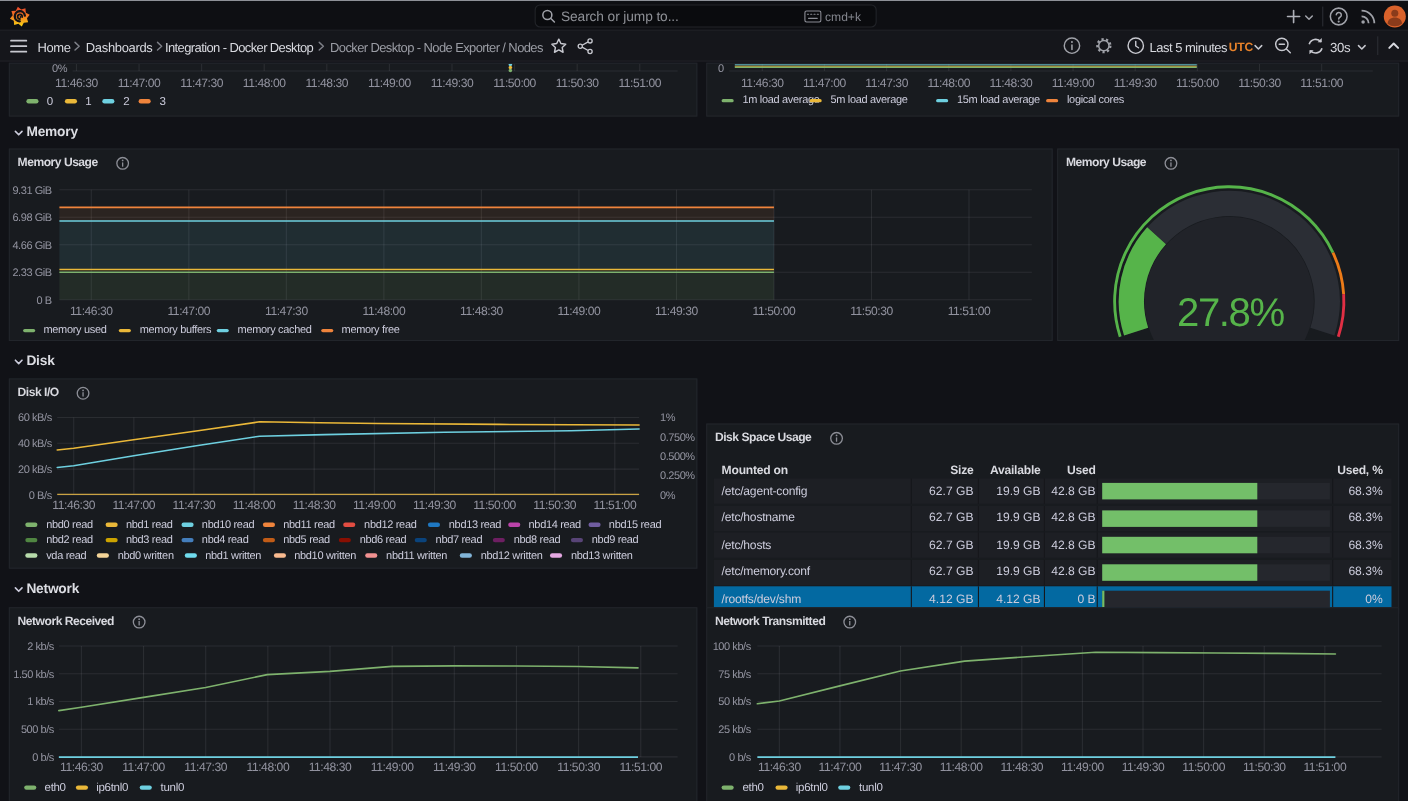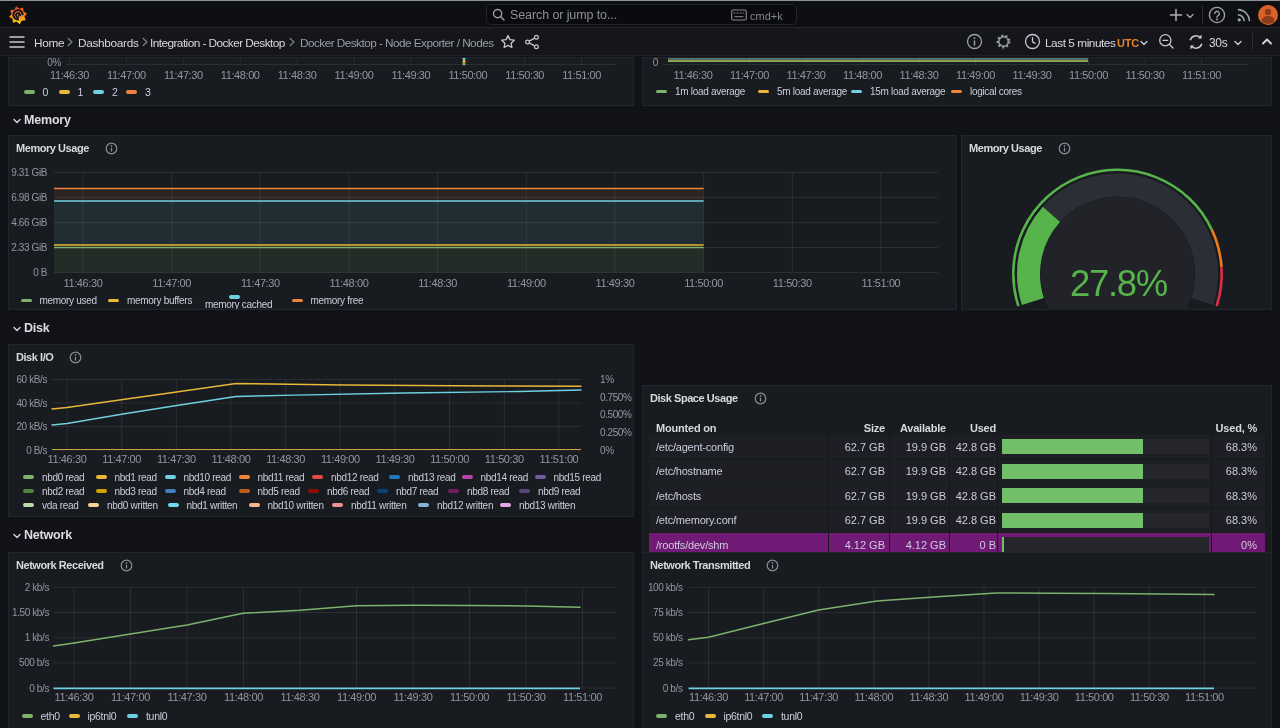--- a/index.html
+++ b/index.html
@@ -188,21 +188,21 @@
       <text x="332.5" y="21" text-anchor="middle" font-size="11" fill="rgba(204,204,220,0.68)" letter-spacing="-0.4">11:49:00</text>
       <text x="389.0" y="21" text-anchor="middle" font-size="11" fill="rgba(204,204,220,0.68)" letter-spacing="-0.4">11:49:30</text>
       <text x="445.5" y="21" text-anchor="middle" font-size="11" fill="rgba(204,204,220,0.68)" letter-spacing="-0.4">11:50:00</text>
       <text x="502.0" y="21" text-anchor="middle" font-size="11" fill="rgba(204,204,220,0.68)" letter-spacing="-0.4">11:50:30</text>
       <text x="558.5" y="21" text-anchor="middle" font-size="11" fill="rgba(204,204,220,0.68)" letter-spacing="-0.4">11:51:00</text>
     </svg>
     <div style="position:absolute;left:13px;top:28px;display:flex;align-items:center;">
       <span style="width:11px;height:3.5px;border-radius:2px;background:#7EB26D;display:inline-block;"></span>
       <span style="margin-left:8px;font-size:10px;color:#ccccdc;letter-spacing:-0.3px;white-space:nowrap;">1m load average</span>
     </div>
-    <div style="position:absolute;left:115px;top:28px;display:flex;align-items:center;">
+    <div style="position:absolute;left:93px;top:28px;display:flex;align-items:center;">
       <span style="width:11px;height:3.5px;border-radius:2px;background:#EAB839;display:inline-block;"></span>
       <span style="margin-left:8px;font-size:10px;color:#ccccdc;letter-spacing:-0.3px;white-space:nowrap;">5m load average</span>
     </div>
     <div style="position:absolute;left:208px;top:28px;display:flex;align-items:center;">
       <span style="width:11px;height:3.5px;border-radius:2px;background:#6ED0E0;display:inline-block;"></span>
       <span style="margin-left:8px;font-size:10px;color:#ccccdc;letter-spacing:-0.3px;white-space:nowrap;">15m load average</span>
     </div>
     <div style="position:absolute;left:308px;top:28px;display:flex;align-items:center;">
       <span style="width:11px;height:3.5px;border-radius:2px;background:#EF843C;display:inline-block;"></span>
       <span style="margin-left:8px;font-size:10px;color:#ccccdc;letter-spacing:-0.3px;white-space:nowrap;">logical cores</span>
@@ -261,21 +261,21 @@
       <text x="871.9399999999999" y="150.5" text-anchor="middle" font-size="11" fill="rgba(204,204,220,0.68)" letter-spacing="-0.4">11:51:00</text>
     </svg>
     <div style="position:absolute;left:11.5px;top:159px;display:flex;align-items:center;">
       <span style="width:11px;height:3.5px;border-radius:2px;background:#7EB26D;display:inline-block;"></span>
       <span style="margin-left:8px;font-size:10px;color:#ccccdc;letter-spacing:-0.3px;white-space:nowrap;">memory used</span>
     </div>
     <div style="position:absolute;left:99px;top:159px;display:flex;align-items:center;">
       <span style="width:11px;height:3.5px;border-radius:2px;background:#EAB839;display:inline-block;"></span>
       <span style="margin-left:8px;font-size:10px;color:#ccccdc;letter-spacing:-0.3px;white-space:nowrap;">memory buffers</span>
     </div>
-    <div style="position:absolute;left:188px;top:159px;display:flex;align-items:center;flex-direction:column;">
+    <div style="position:absolute;left:188px;top:159px;display:flex;align-items:center;">
       <span style="width:11px;height:3.5px;border-radius:2px;background:#6ED0E0;display:inline-block;"></span>
       <span style="margin-left:8px;font-size:10px;color:#ccccdc;letter-spacing:-0.3px;white-space:nowrap;">memory cached</span>
     </div>
     <div style="position:absolute;left:282.5px;top:159px;display:flex;align-items:center;">
       <span style="width:11px;height:3.5px;border-radius:2px;background:#EF843C;display:inline-block;"></span>
       <span style="margin-left:8px;font-size:10px;color:#ccccdc;letter-spacing:-0.3px;white-space:nowrap;">memory free</span>
     </div>
   </div>
 <div style="position:absolute;left:961px;top:135px;width:311px;height:175px;background:#181b1f;border:1px solid #22252b;box-sizing:border-box;overflow:hidden;">
     <div style="position:absolute;left:7px;top:5px;height:14px;display:flex;align-items:center;">
@@ -510,21 +510,21 @@
       <div style="position:absolute;left:353px;top:4px;width:207px;height:15px;background:#25272d;">
         <div style="width:141px;height:15px;background:#73BF69;"></div>
       </div>
       <span style="position:absolute;right:8px;top:5.5px;">68.3%</span>
       <div style="position:absolute;left:179px;top:0;width:1px;height:23px;background:#16171b;"></div>
       <div style="position:absolute;left:240px;top:0;width:1px;height:23px;background:#16171b;"></div>
       <div style="position:absolute;left:300px;top:0;width:1px;height:23px;background:#16171b;"></div>
       <div style="position:absolute;left:348px;top:0;width:1px;height:23px;background:#16171b;"></div>
       <div style="position:absolute;left:562px;top:0;width:1px;height:23px;background:#16171b;"></div>
     </div>
-    <div style="position:absolute;left:6px;top:147.0px;width:616px;height:23px;background:#701a75;font-size:11px;color:#ccccdc;">
+    <div style="position:absolute;left:6px;top:147.0px;width:616px;height:23px;background:#0369a1;font-size:11px;color:#ccccdc;">
       <span style="position:absolute;left:7px;top:5.5px;letter-spacing:-0.2px;">/rootfs/dev/shm</span>
       <span style="position:absolute;right:380px;top:5.5px;">4.12 GB</span>
       <span style="position:absolute;right:319px;top:5.5px;">4.12 GB</span>
       <span style="position:absolute;right:269px;top:5.5px;">0 B</span>
       <div style="position:absolute;left:353px;top:4px;width:207px;height:15px;background:#25272d;">
         <div style="width:2px;height:15px;background:#73BF69;"></div>
       </div>
       <span style="position:absolute;right:8px;top:5.5px;">0%</span>
       <div style="position:absolute;left:179px;top:0;width:1px;height:23px;background:#16171b;"></div>
       <div style="position:absolute;left:240px;top:0;width:1px;height:23px;background:#16171b;"></div>

